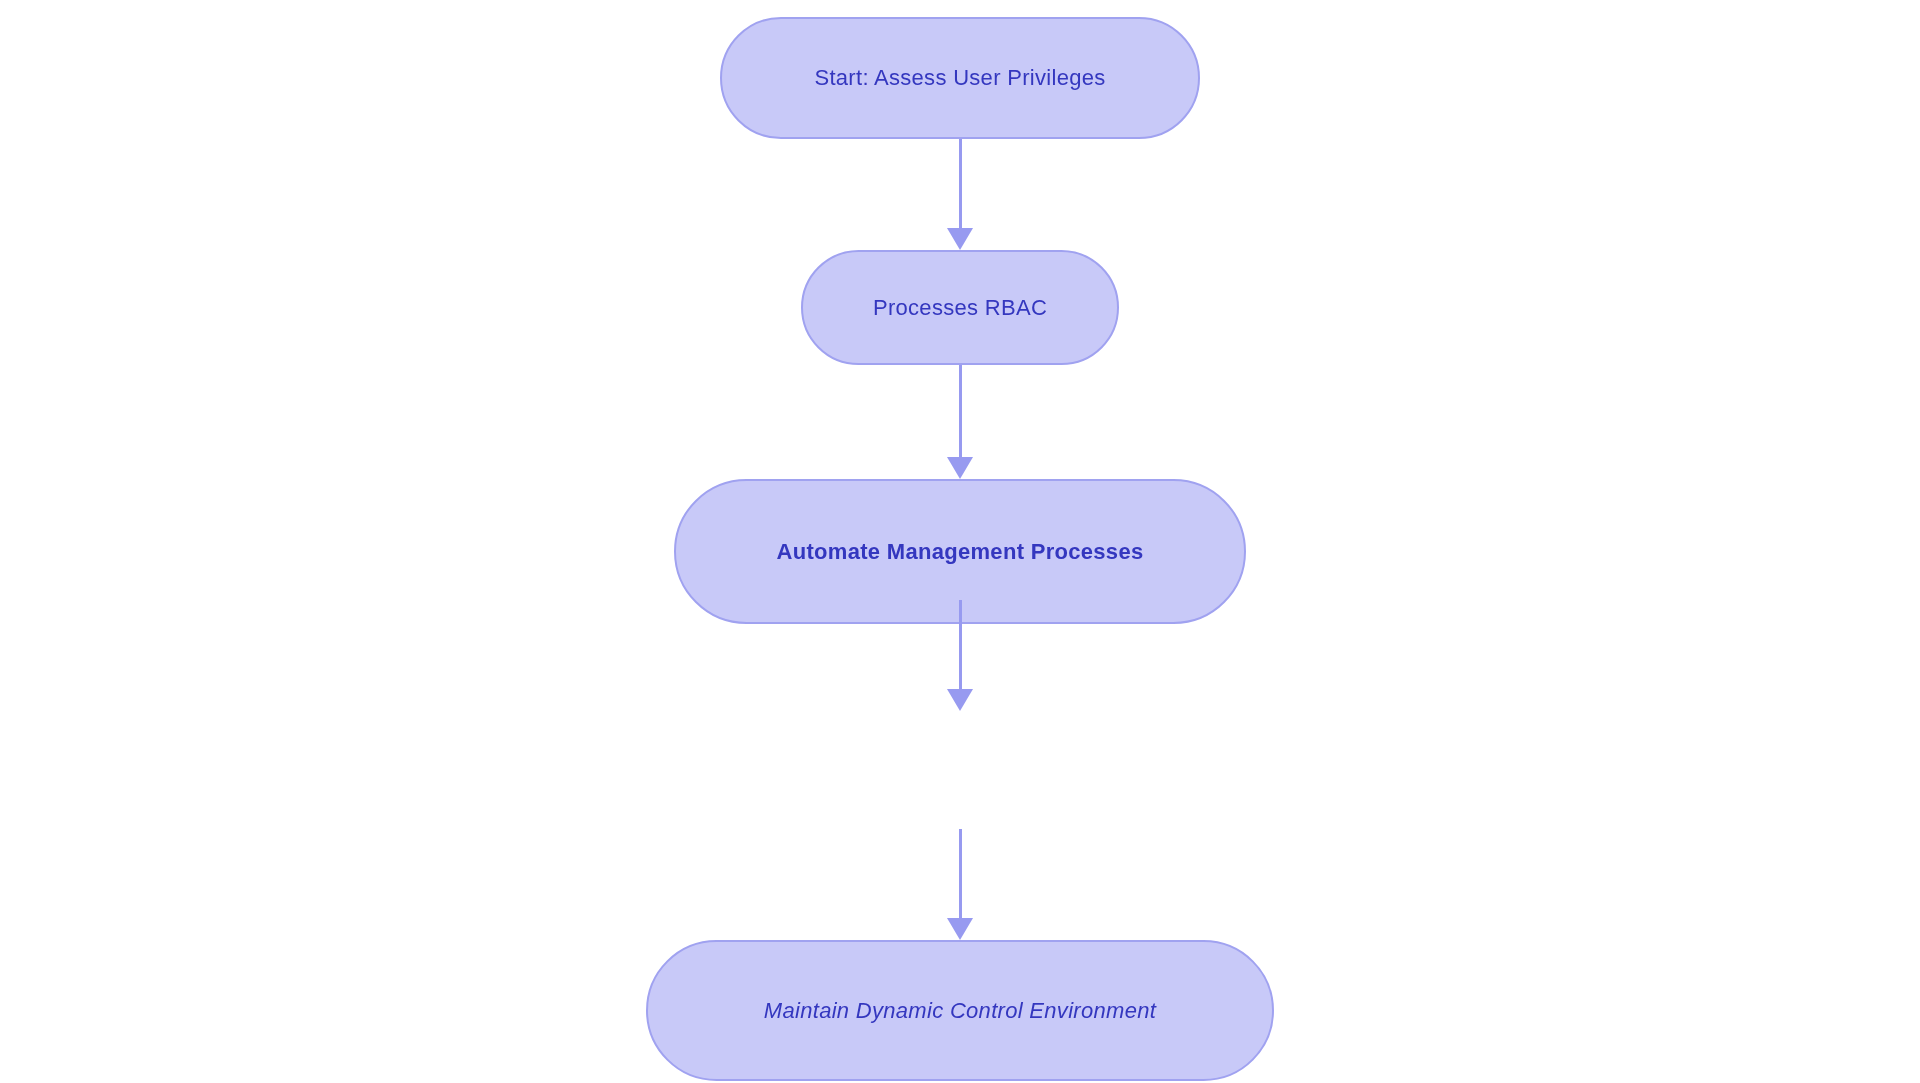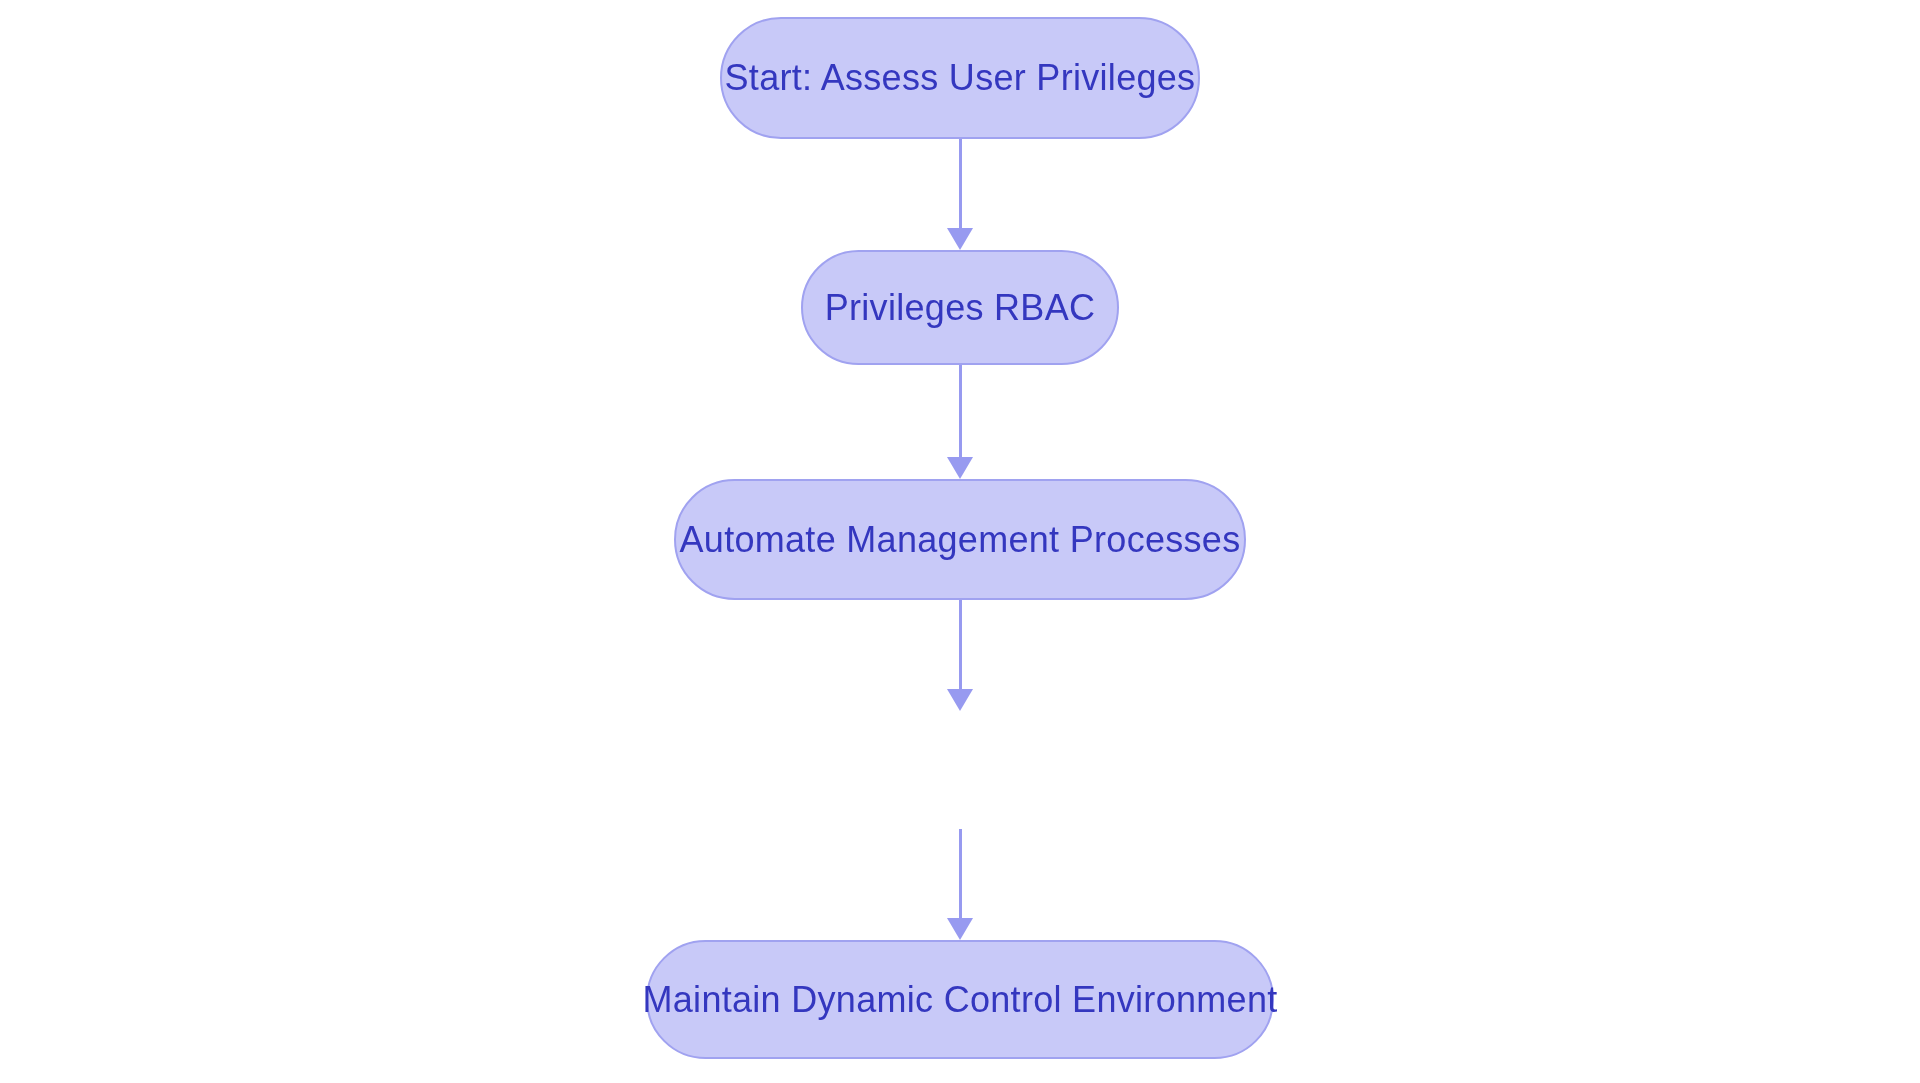--- a/index.html
+++ b/index.html
@@ -18,21 +18,21 @@
   .node {
     position: absolute;
     box-sizing: border-box;
     background: var(--node-fill, #c8c9f8);
     border: 2px solid var(--node-border, #a0a2f0);
     border-radius: 999px;
     display: flex;
     align-items: center;
     justify-content: center;
     color: var(--node-text, #3437bf);
-    font-size: 36px;
+    font-size: 22px;
     font-weight: 500;
     letter-spacing: 0.3px;
     text-align: left;
     white-space: nowrap;
   }
   .arrow {
     position: absolute;
     left: 944px;
     width: 32px;
     display: flex;
@@ -60,40 +60,40 @@
   <div class="node" style="left:720px; top:17px; width:480px; height:122px;">
     <span>Start: Assess User Privileges</span>
   </div>
 
   <div class="arrow" style="top:139px; height:111px;">
     <div class="arrow-line"></div>
     <div class="arrow-head"></div>
   </div>
 
   <div class="node" style="left:801px; top:250px; width:318px; height:115px;">
-    <span>Privileges RBAC</span>
+    <span>Processes RBAC</span>
   </div>
 
   <div class="arrow" style="top:365px; height:114px;">
     <div class="arrow-line"></div>
     <div class="arrow-head"></div>
   </div>
 
-  <div class="node" style="left:674px; top:479px; width:572px; height:121px;">
+  <div class="node" style="left:674px; top:479px; width:572px; height:145px;font-weight:bold;">
     <span>Automate Management Processes</span>
   </div>
 
   <div class="arrow" style="top:600px; height:111px;">
     <div class="arrow-line"></div>
     <div class="arrow-head"></div>
   </div>
 
 
   <div class="arrow" style="top:829px; height:111px;">
     <div class="arrow-line"></div>
     <div class="arrow-head"></div>
   </div>
 
-  <div class="node" style="left:646px; top:940px; width:628px; height:119px;">
+  <div class="node" style="left:646px; top:940px; width:628px; height:141px;font-style:italic;">
     <span>Maintain Dynamic Control Environment</span>
   </div>
 
 </div>
 
 </body></html>

